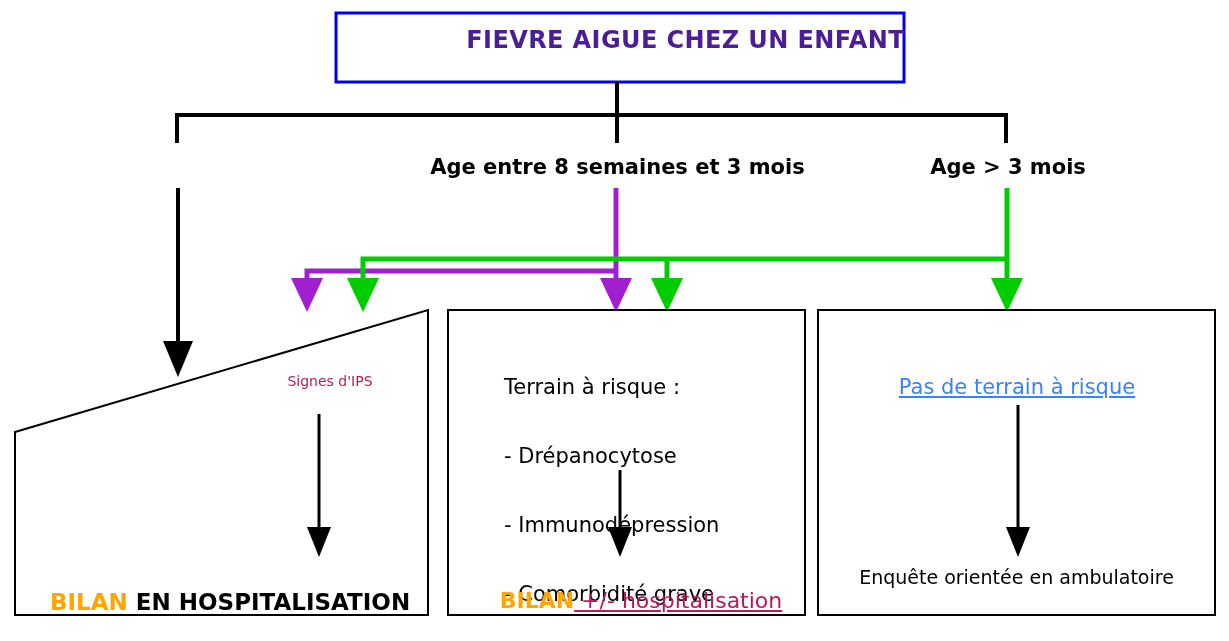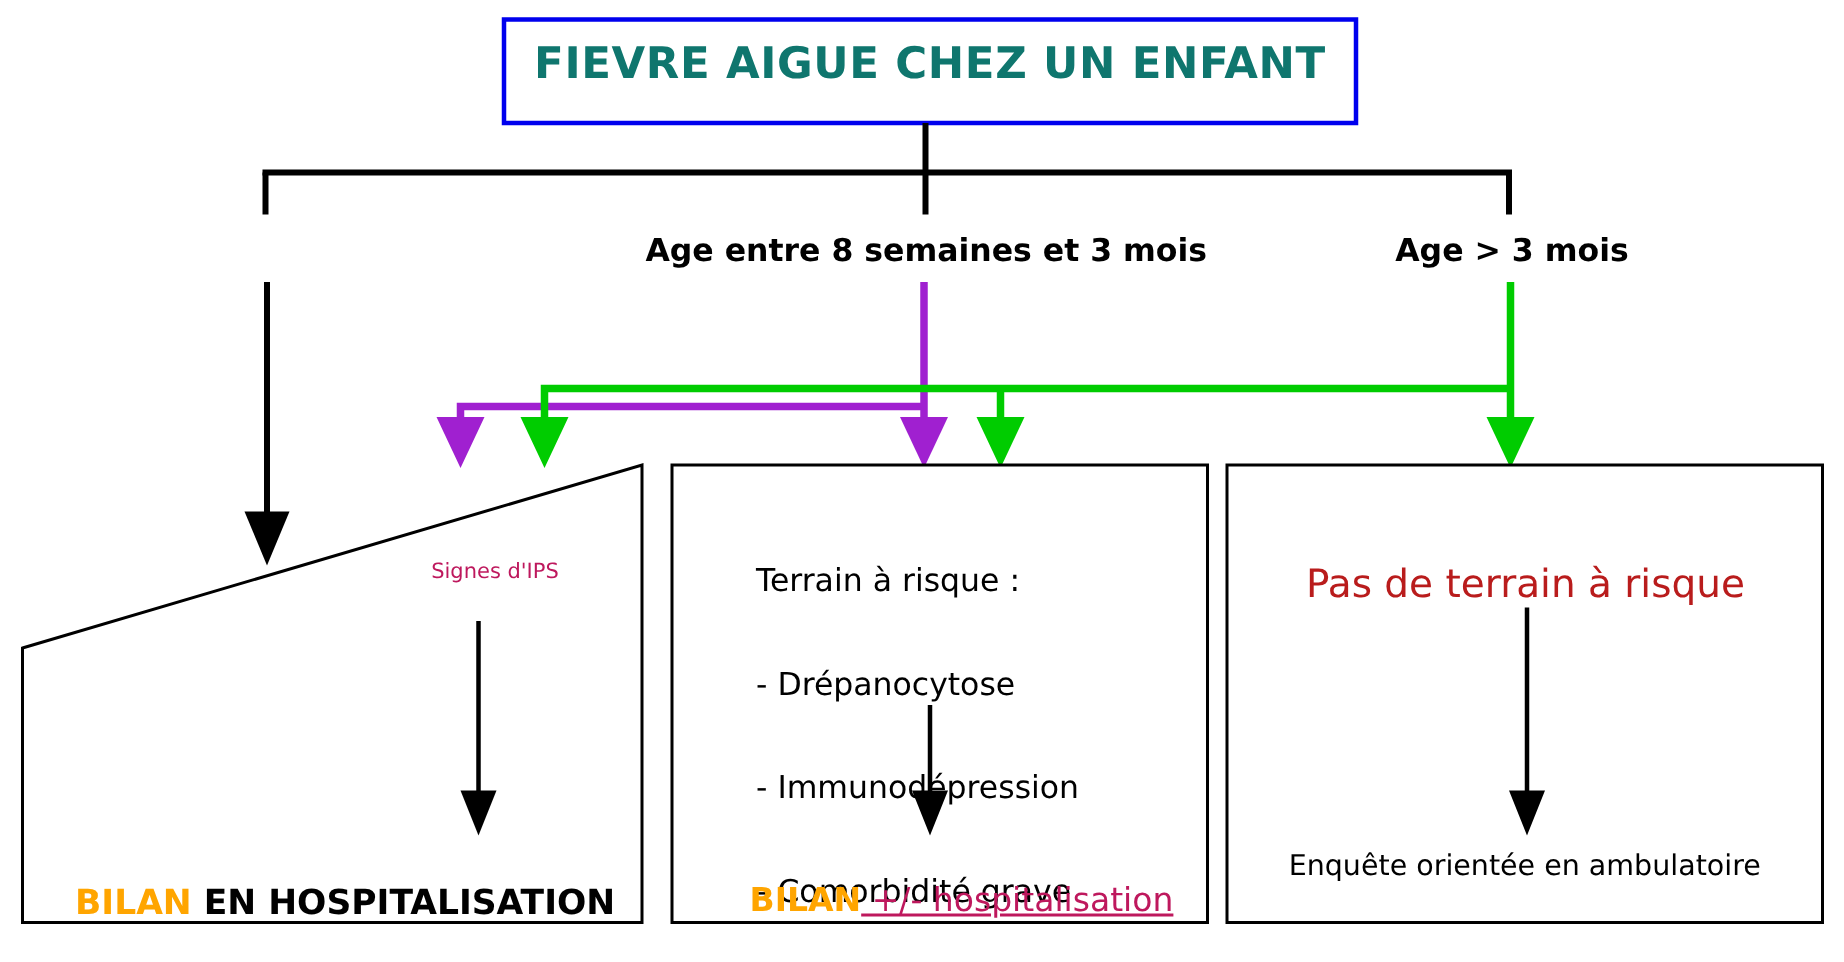--- a/index.html
+++ b/index.html
@@ -61,24 +61,24 @@
 
   .txt {
     position: absolute;
     white-space: pre;
     line-height: 1.0;
   }
   .title-text {
     left: 335px;
     top: 28px;
     width: 570px;
-    text-align: center;
-    font-size: 29px;
+    text-align: right;
+    font-size: 24px;
     font-weight: bold;
-    color: #0f766e;
+    color: #4c1d95;
     letter-spacing: 0.4px;
   }
   .age-label {
     font-size: 21px;
     font-weight: bold;
     color: #000000;
     text-align: center;
   }
   #age-left   { left: 48px;  top: 157px; width: 260px; }
   #age-mid    { left: 405px; top: 157px; width: 425px; }
@@ -98,22 +98,23 @@
     font-size: 21px;
     color: #000000;
   }
   .risk-block div { margin-bottom: 6px; }
 
   .pas-terrain {
     left: 822px;
     top: 377px;
     width: 390px;
     text-align: center;
-    font-size: 26px;
-    color: #b91c1c;
+    font-size: 21px;
+    color: #3b82f6;
+    text-decoration: underline;
   }
   .bilan-hosp {
     left: 18px;
     top: 568px;
     width: 404px;
     text-align: left;
     font-size: 23px;
     font-weight: bold;
   }
   .bilan-hosp .hl { color: #ffa500; }

